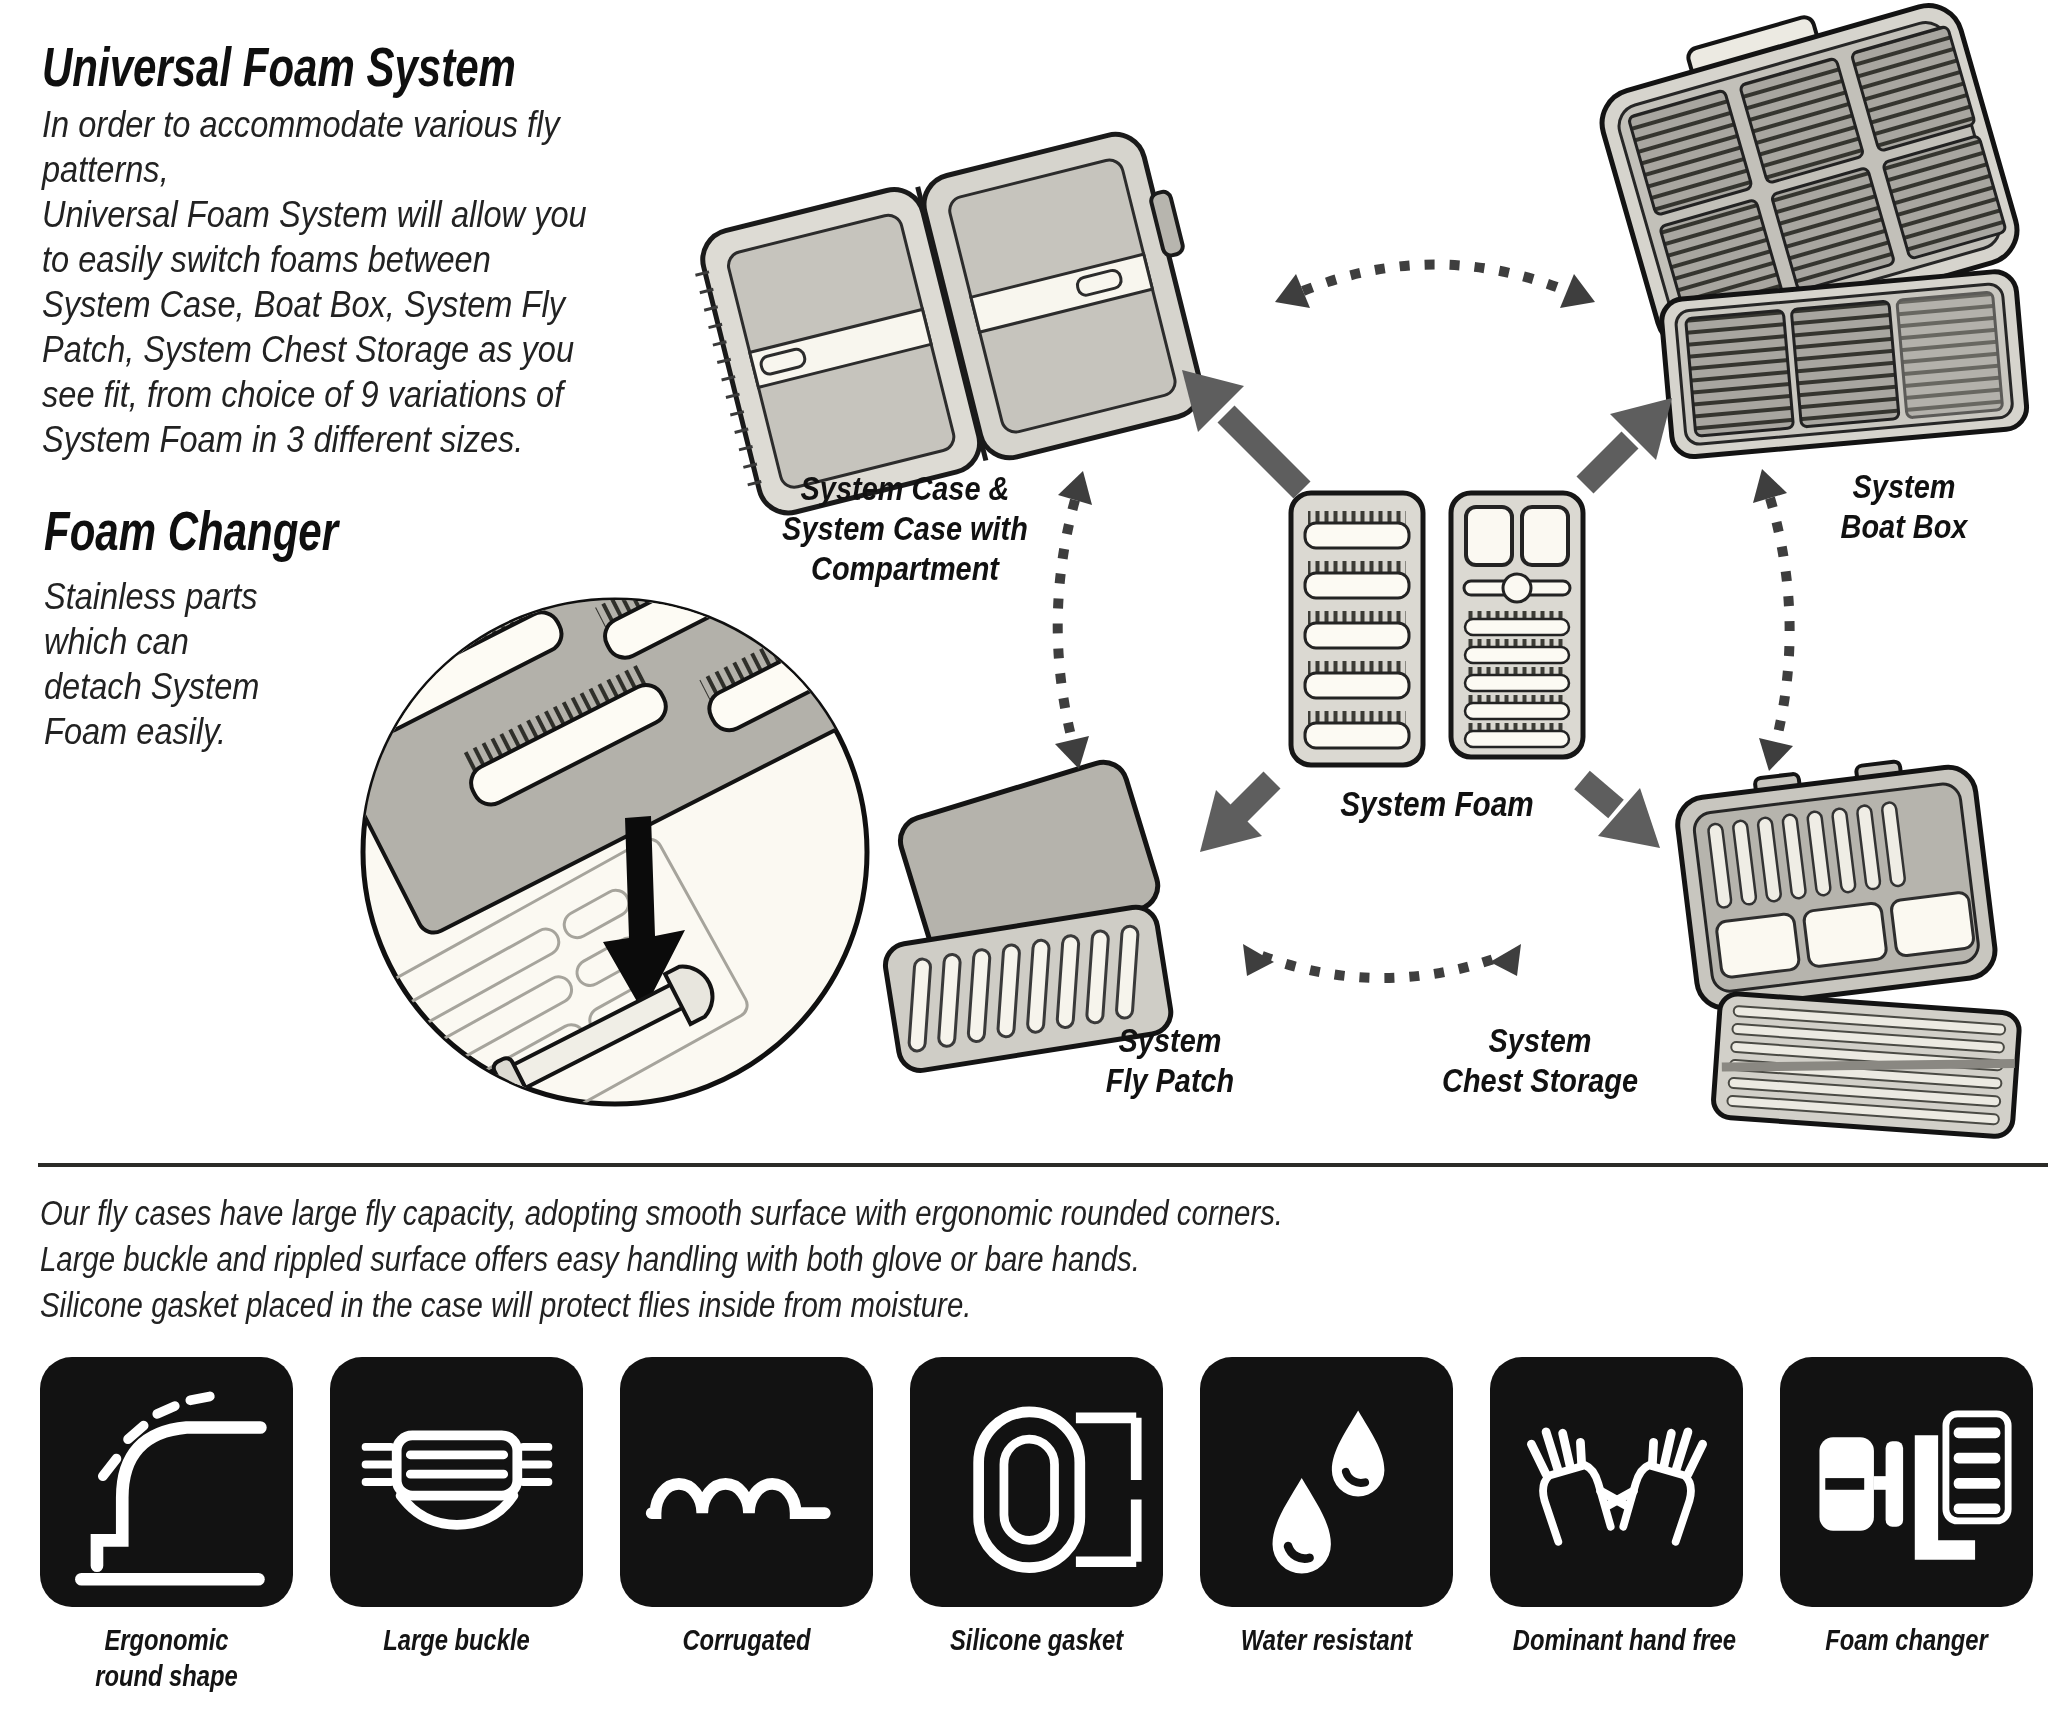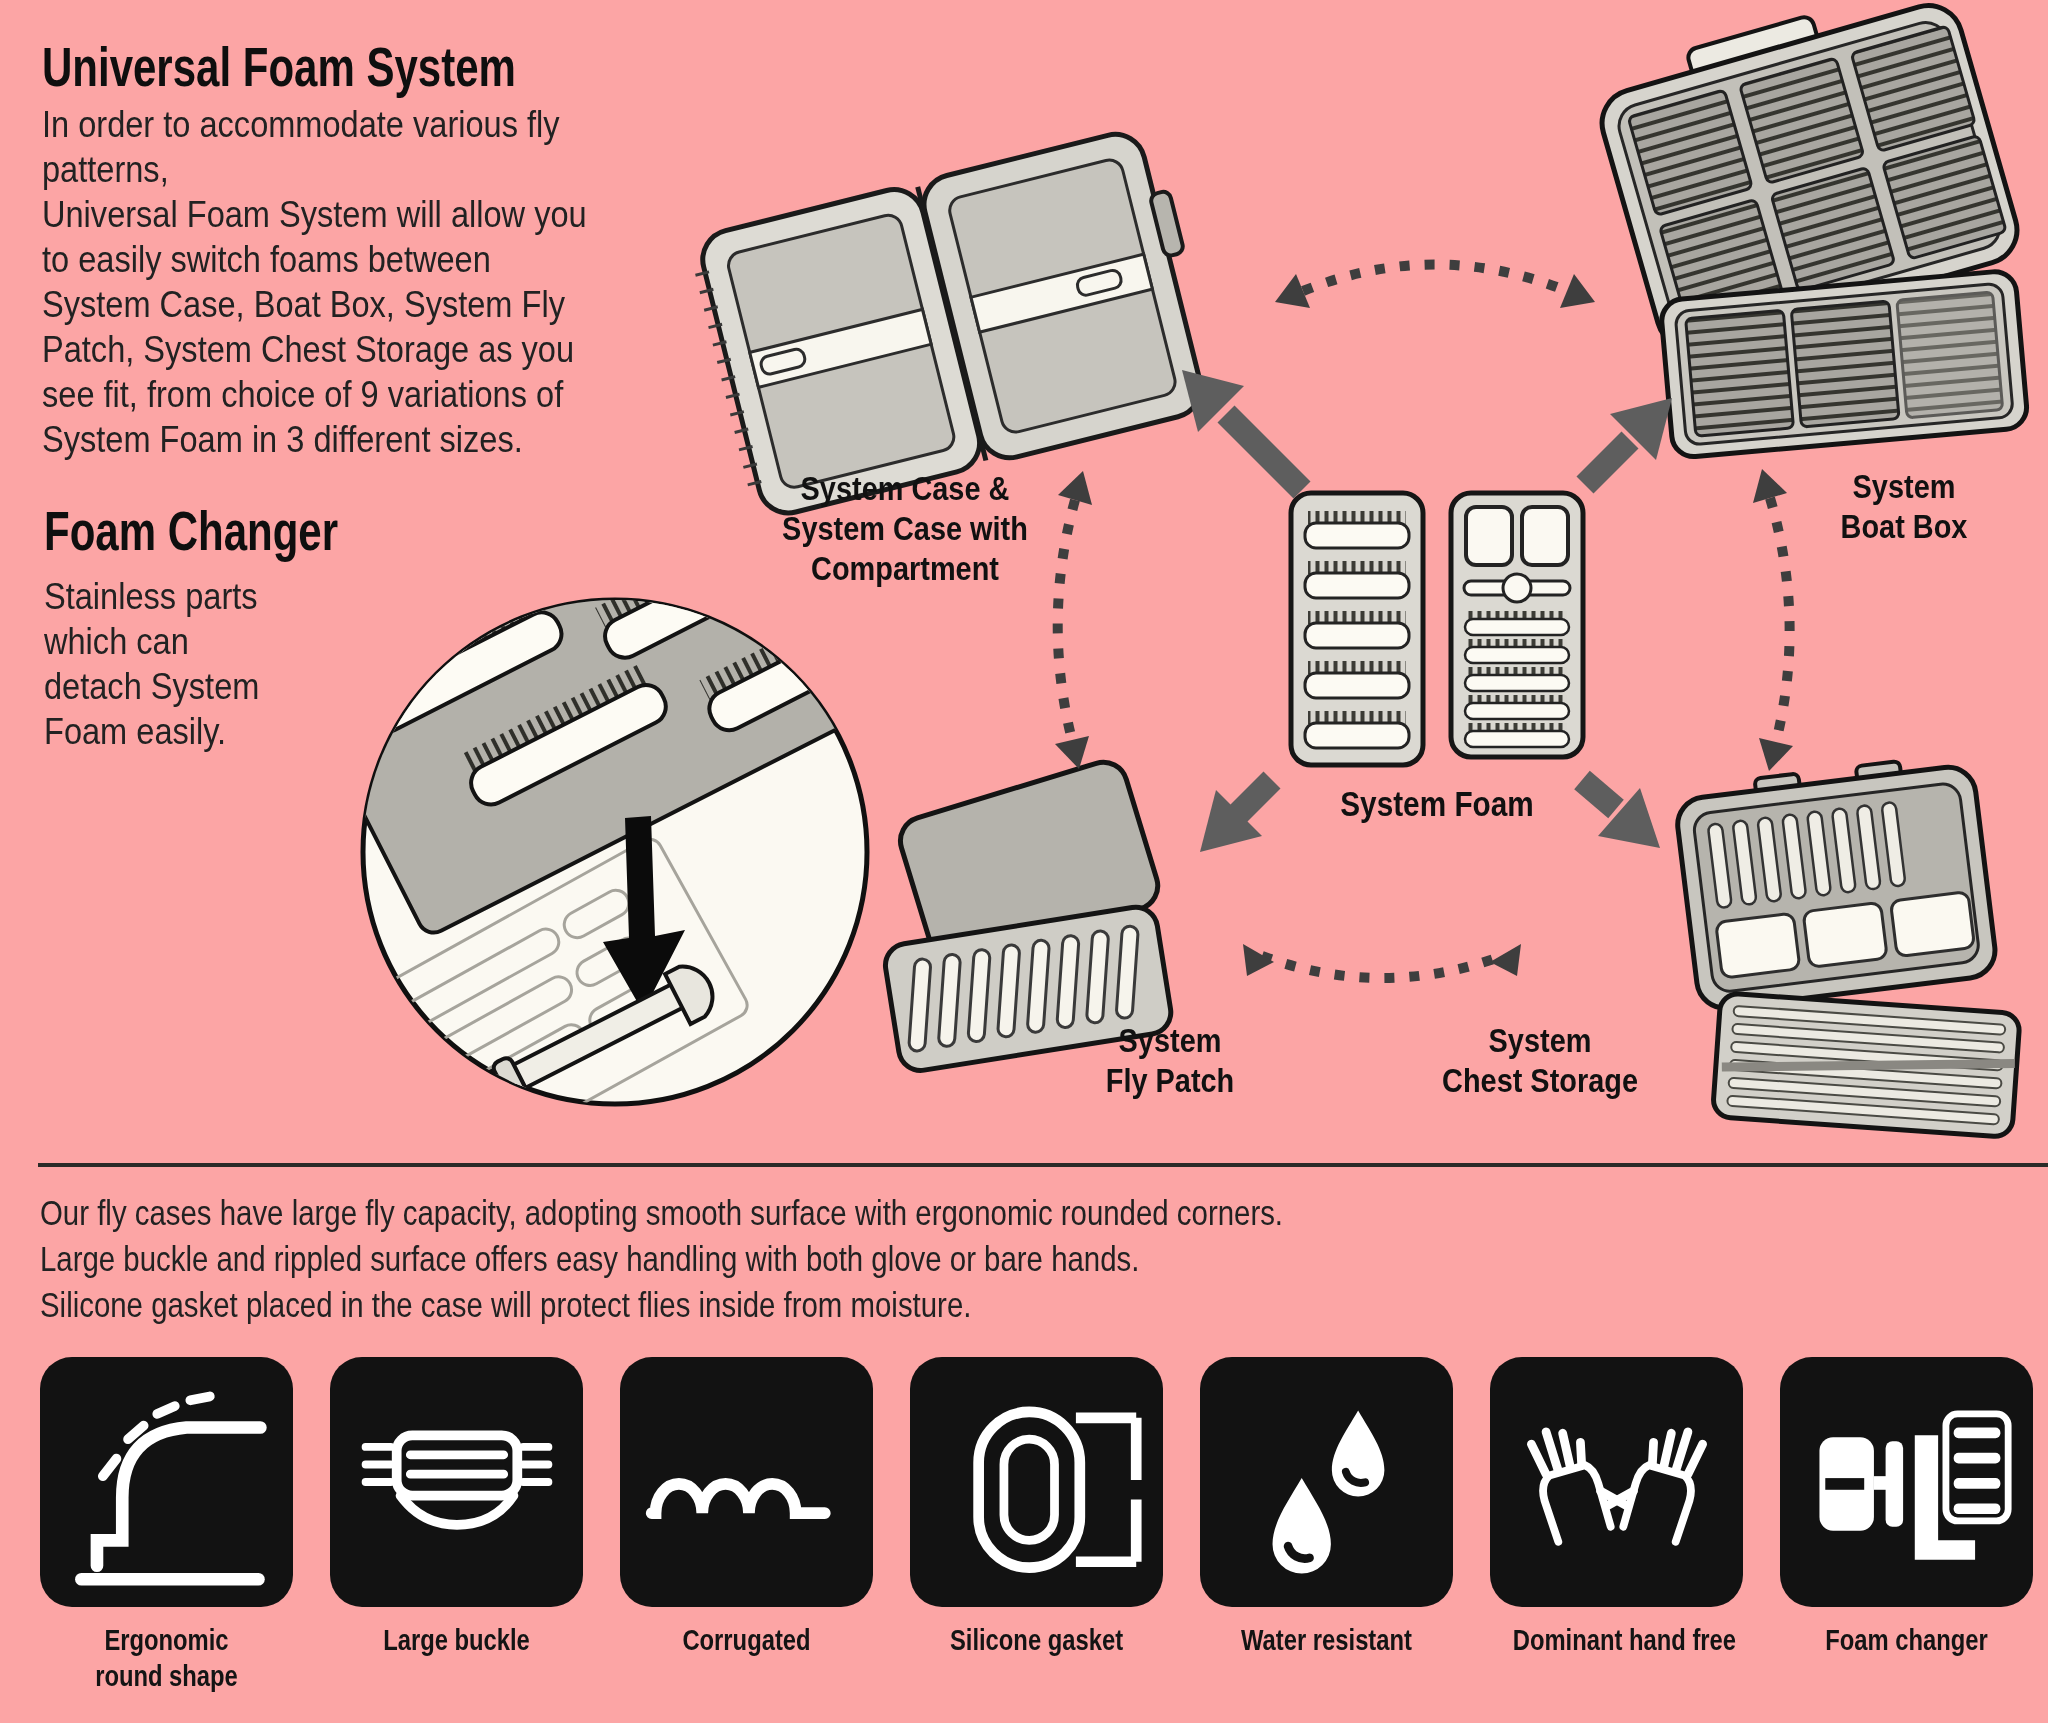--- a/index.html
+++ b/index.html
@@ -1,19 +1,19 @@
 <!DOCTYPE html>
 <html><head>
 <meta charset="utf-8">
 <style>
   html,body { margin:0; padding:0; background:#cfccc4; }
   .canvas {
     position:relative; width:2048px; height:1723px;
-    background:#fca5a5; overflow:hidden;
-    font-family:"Liberation Sans", sans-serif; color:#1f1f1f;
+    background:#ffffff; overflow:hidden;
+    font-family:"Liberation Sans", sans-serif; color:#1f1f1f;font-style:italic;
   }
   .abs { position:absolute; }
   .h-big {
     font-size:56px; font-weight:700; color:#0f0f0f;
     transform:scaleX(.75); transform-origin:left top; white-space:nowrap;
     letter-spacing:0;
   }
   .bodyblock {
     font-size:37px; line-height:45px; color:#222;
     transform:scaleX(.88); transform-origin:left top; white-space:nowrap;

